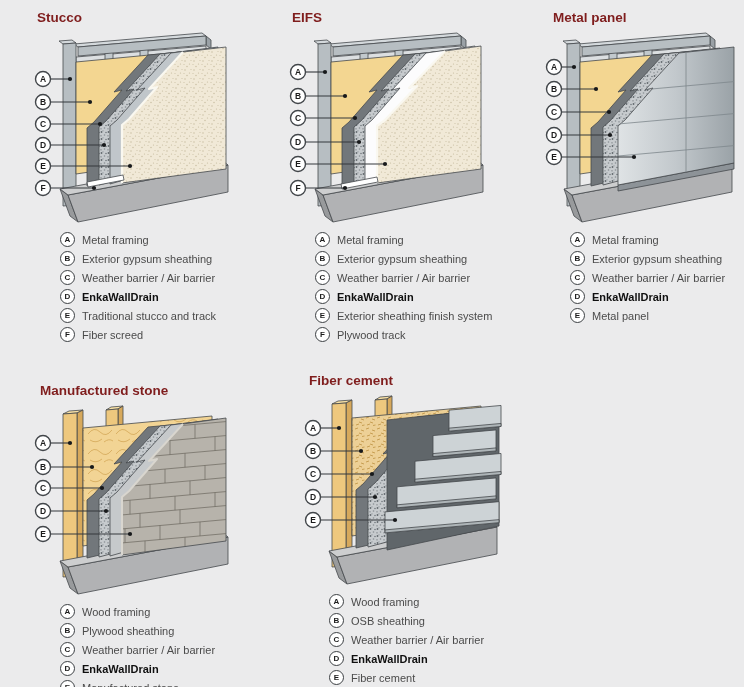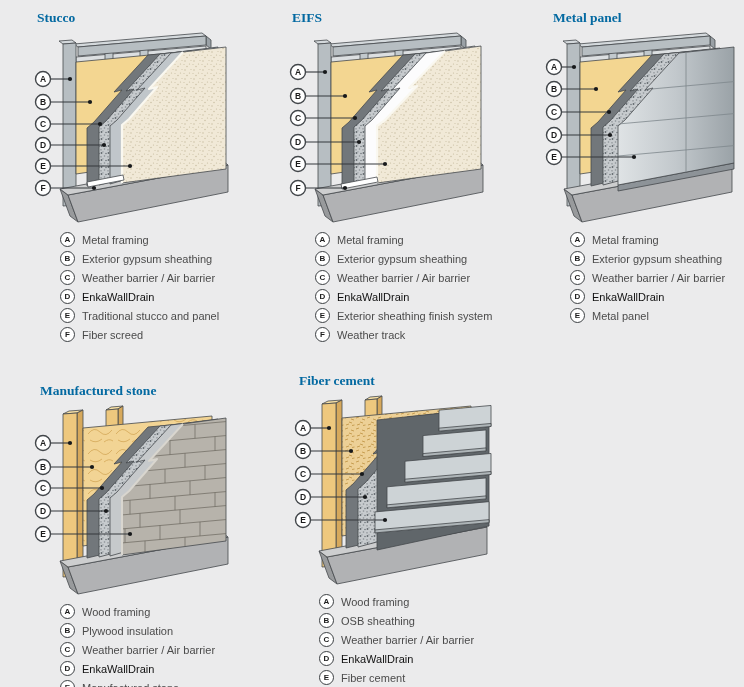--- a/index.html
+++ b/index.html
@@ -5,37 +5,36 @@
   html,body{margin:0;padding:0;}
   body{
     width:744px;height:687px;overflow:hidden;
     font-family:"Liberation Sans", sans-serif;
     background:#ebebec;
   }
   .page{position:relative;width:744px;height:687px;background:#ebebec;}
   .panel{position:absolute;}
   .panel h3{
     position:absolute;top:2px;left:7px;margin:0;
-    font-size:13.5px;font-weight:bold;color:#0369a1;letter-spacing:0;
+    font-size:13.5px;font-weight:bold;color:#7f1d1d;letter-spacing:0;
     white-space:nowrap;
-    font-family:Liberation Serif, serif;
   }
   .panel.pos-b h3{top:3px;left:10px;}
   .panel.metal h3{left:19px;}
   svg.diagram{position:absolute;left:0;top:24px;overflow:visible;}
   .legend{position:absolute;left:0;top:222px;padding-left:30px;}
   .panel.metal .legend{padding-left:36px;}
   .lrow{display:flex;align-items:center;height:19px;}
   .badge{
     flex:0 0 auto;width:13px;height:13px;border:1.3px solid #3c4043;border-radius:50%;
     background:#fff;color:#1c1c1c;font-size:8px;font-weight:bold;line-height:13px;
     text-align:center;box-sizing:content-box;
   }
   .ltext{margin-left:7px;font-size:11px;color:#4b4b4b;white-space:nowrap;}
-  .lrow.bold .ltext{font-weight:normal;color:#101010;}
+  .lrow.bold .ltext{font-weight:bold;color:#101010;}
 </style>
 </head>
 <body>
 
 <div class="page">
 
   <section class="panel" style="left:30px;top:8px;width:232px;height:360px">
     <h3>Stucco</h3>
     <svg class="diagram" width="210" height="196" viewBox="0 0 210 196">
         <defs>
@@ -132,21 +131,21 @@
         <div class="lrow">
           <span class="badge">C</span>
           <span class="ltext">Weather barrier / Air barrier</span>
         </div>
         <div class="lrow bold">
           <span class="badge">D</span>
           <span class="ltext">EnkaWallDrain</span>
         </div>
         <div class="lrow">
           <span class="badge">E</span>
-          <span class="ltext">Traditional stucco and panel</span>
+          <span class="ltext">Traditional stucco and track</span>
         </div>
         <div class="lrow">
           <span class="badge">F</span>
           <span class="ltext">Fiber screed</span>
         </div>
       </div>
   </section>
 
   <section class="panel" style="left:285px;top:8px;width:232px;height:360px">
     <h3>EIFS</h3>
@@ -249,21 +248,21 @@
         <div class="lrow bold">
           <span class="badge">D</span>
           <span class="ltext">EnkaWallDrain</span>
         </div>
         <div class="lrow">
           <span class="badge">E</span>
           <span class="ltext">Exterior sheathing finish system</span>
         </div>
         <div class="lrow">
           <span class="badge">F</span>
-          <span class="ltext">Weather track</span>
+          <span class="ltext">Plywood track</span>
         </div>
       </div>
   </section>
 
   <section class="panel metal" style="left:534px;top:8px;width:210px;height:360px">
     <h3>Metal panel</h3>
     <svg class="diagram" width="210" height="196" viewBox="0 0 210 196">
         <defs>
   <pattern id="cr2" width="9" height="9" patternUnits="userSpaceOnUse">
     <rect width="9" height="9" fill="#f1e9d7"></rect>
@@ -487,38 +486,38 @@
           <text x="13" y="133" text-anchor="middle" font-family="Liberation Sans, sans-serif" font-size="8.5" font-weight="bold" fill="#1c1c1c">E</text>
         </g>
       </svg>
     <div class="legend">
         <div class="lrow">
           <span class="badge">A</span>
           <span class="ltext">Wood framing</span>
         </div>
         <div class="lrow">
           <span class="badge">B</span>
-          <span class="ltext">Plywood insulation</span>
+          <span class="ltext">Plywood sheathing</span>
         </div>
         <div class="lrow">
           <span class="badge">C</span>
           <span class="ltext">Weather barrier / Air barrier</span>
         </div>
         <div class="lrow bold">
           <span class="badge">D</span>
           <span class="ltext">EnkaWallDrain</span>
         </div>
         <div class="lrow">
           <span class="badge">E</span>
           <span class="ltext">Manufactured stone</span>
         </div>
       </div>
   </section>
 
-  <section class="panel pos-b" style="left:289px;top:370px;width:232px;height:317px">
+  <section class="panel pos-b" style="left:299px;top:370px;width:232px;height:317px">
     <h3>Fiber cement</h3>
     <svg class="diagram" width="210" height="196" viewBox="0 0 210 196">
         <defs>
   <pattern id="cr4" width="9" height="9" patternUnits="userSpaceOnUse">
     <rect width="9" height="9" fill="#f1e9d7"></rect>
     <circle cx="2" cy="2" r="0.7" fill="#c6bb9e"></circle>
             <circle cx="6.5" cy="5" r="0.6" fill="#c6bb9e"></circle>
     <circle cx="4" cy="7.5" r="0.7" fill="#c6bb9e"></circle>
             <circle cx="8" cy="1.5" r="0.5" fill="#c6bb9e"></circle>
     <circle cx="1" cy="5.5" r="0.5" fill="#c6bb9e"></circle>

